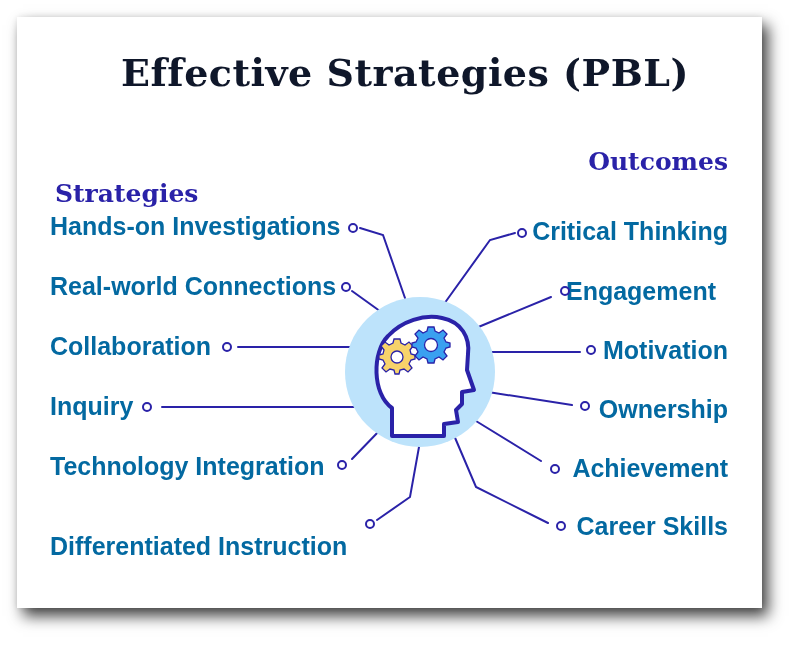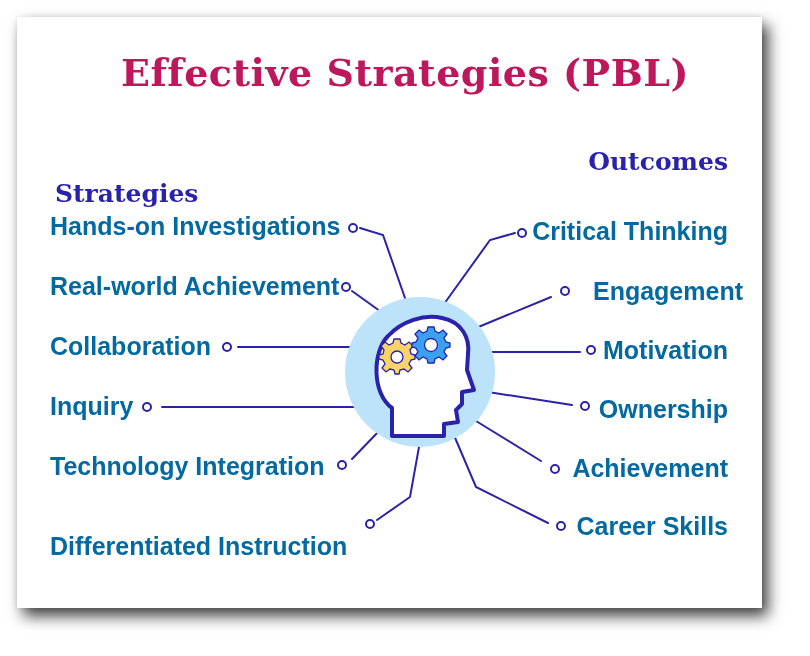--- a/index.html
+++ b/index.html
@@ -5,21 +5,21 @@
   html, body { margin:0; padding:0; background:#ffffff; }
   body { width:810px; height:656px; position:relative; overflow:hidden; font-family:"Liberation Sans", sans-serif; }
   .card {
     position:absolute; left:17px; top:17px; width:745px; height:591px;
     background:#ffffff;
     box-shadow: 6px 8px 14px rgba(0,0,0,0.75), 0 0 6px rgba(0,0,0,0.08);
   }
   .title {
     position:absolute; left:0; top:50px; width:810px; text-align:center;
     font-family:"DejaVu Serif", serif; font-weight:bold; font-size:38px;
-    color:#be185d; letter-spacing:0.5px;
+    color:#0f172a; letter-spacing:0.5px;
   }
   .col-head {
     position:absolute; top:147px; font-family:"DejaVu Serif", serif; font-weight:bold;
     font-size:25px; color:#2a22a8;
   }
   .item {
     position:absolute; font-family:"Liberation Sans", sans-serif; font-weight:bold;
     font-size:25px; color:#0369a1; white-space:nowrap; line-height:24px;
   }
   .item.right { text-align:left; }
@@ -29,28 +29,28 @@
 <body>
 
 <div class="card"></div>
 
 <div class="title">Effective Strategies (PBL)</div>
 
 <div class="col-head" style="left:55px;margin-top:32px;">Strategies</div>
 <div class="col-head" style="right:82px;">Outcomes</div>
 
 <div class="item" style="left:50px; top:214px;">Hands-on Investigations</div>
-<div class="item" style="left:50px; top:274px;">Real-world Achievement</div>
+<div class="item" style="left:50px; top:274px;">Real-world Connections</div>
 <div class="item" style="left:50px; top:334px;">Collaboration</div>
 <div class="item" style="left:50px; top:394px;">Inquiry</div>
 <div class="item" style="left:50px; top:454px;">Technology Integration</div>
 <div class="item" style="left:50px; top:514px;margin-top:20px;">Differentiated Instruction</div>
 
 <div class="item right" style="right:82px; top:219px;">Critical Thinking</div>
-<div class="item right" style="right:67px; top:279px;">Engagement</div>
+<div class="item right" style="right:94px; top:279px;">Engagement</div>
 <div class="item right" style="right:82px; top:338px;margin-left:47px;">Motivation</div>
 <div class="item right" style="right:82px; top:397px;margin-left:43px;">Ownership</div>
 <div class="item right" style="right:82px; top:456px;">Achievement</div>
 <div class="item right" style="right:82px; top:514px;">Career Skills</div>
 
 <svg class="diagram" width="810" height="656" viewBox="0 0 810 656">
   <g stroke="#2a22a8" stroke-width="2" fill="none" stroke-linecap="round">
 
     <g>
       <circle cx="353" cy="228" r="4" fill="#fff"></circle>

